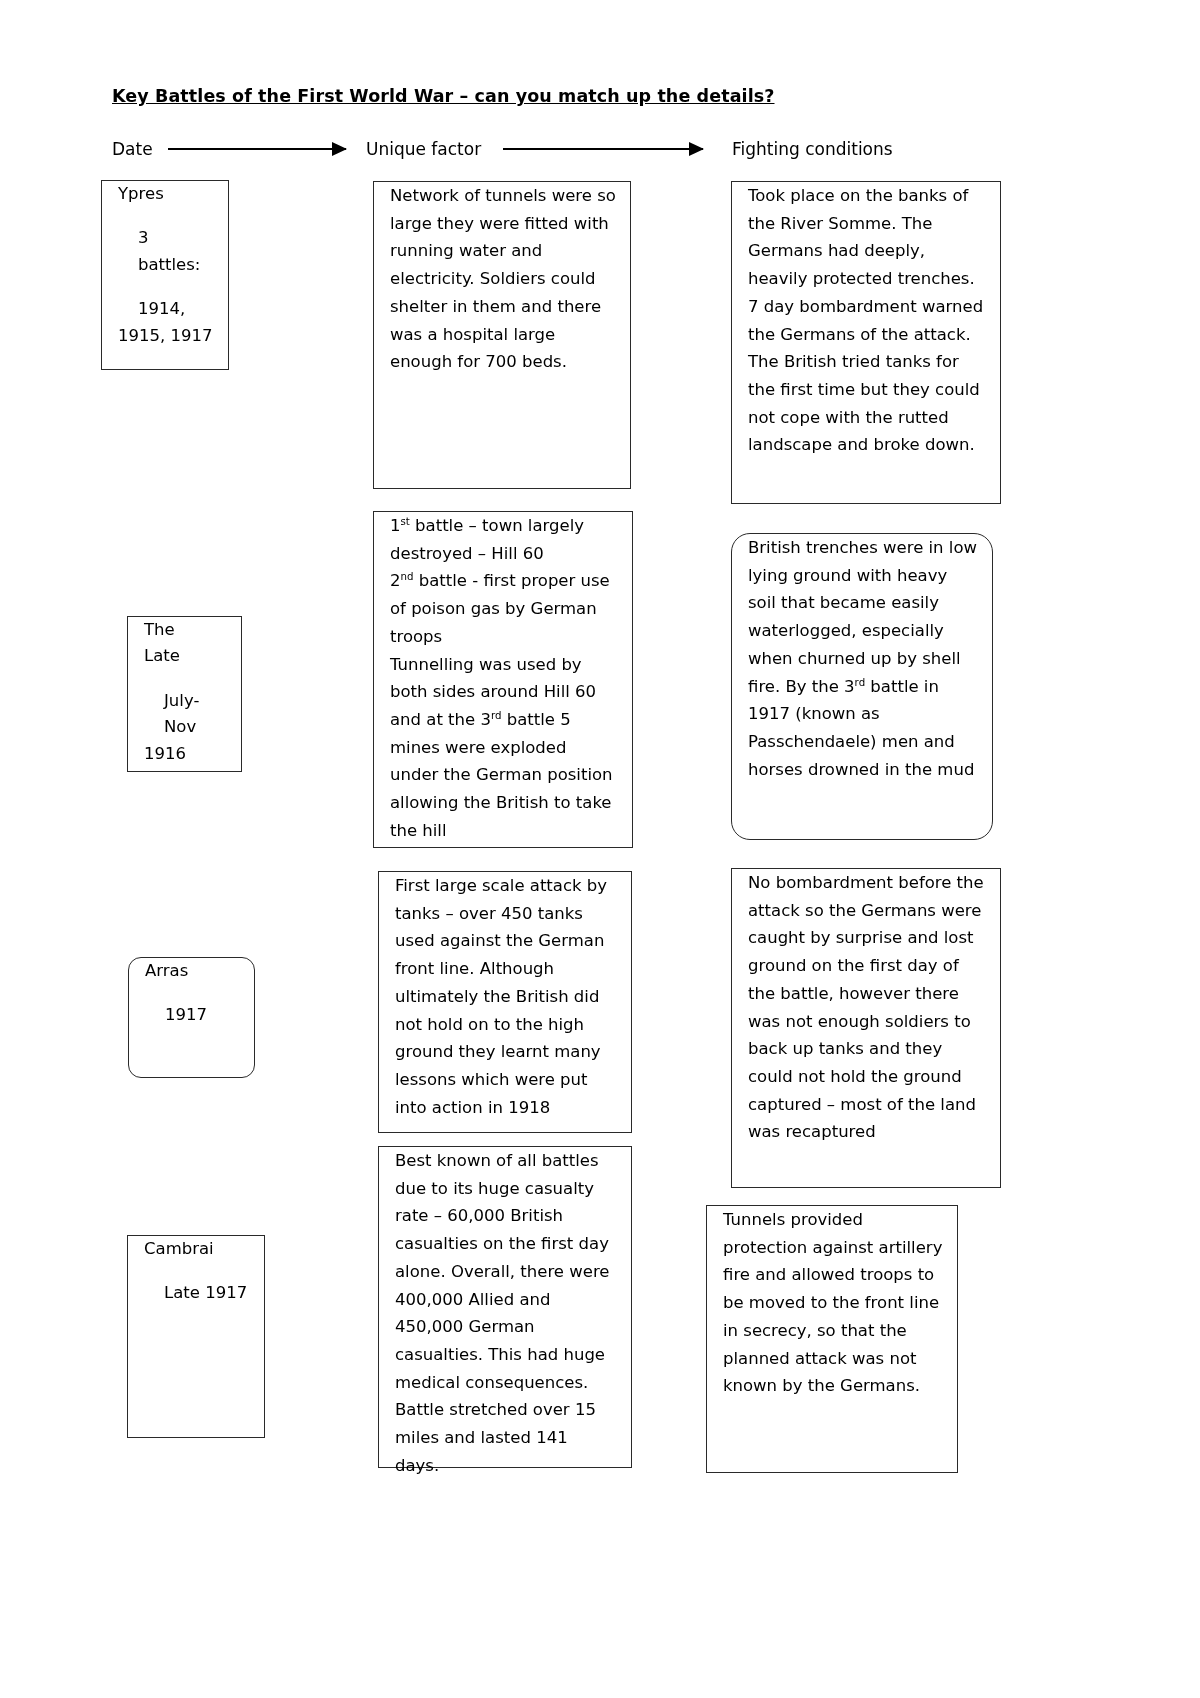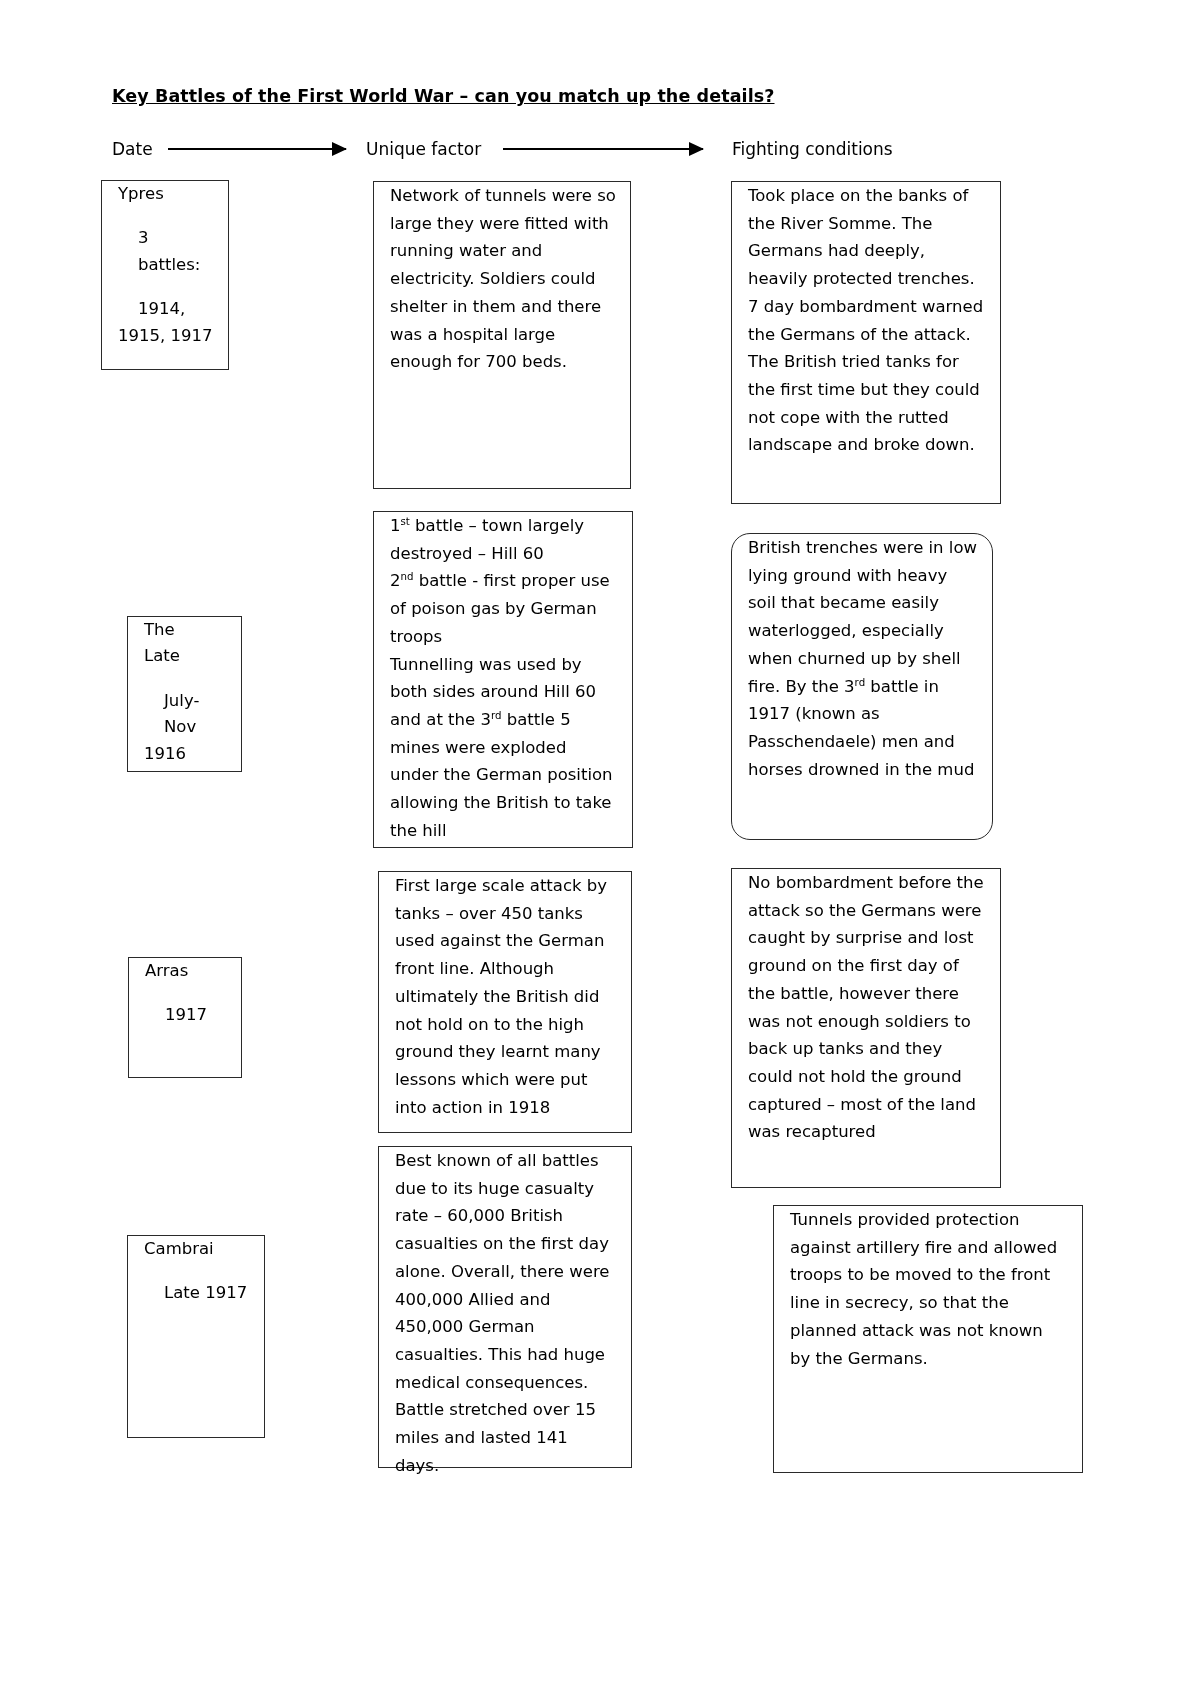--- a/index.html
+++ b/index.html
@@ -95,34 +95,34 @@
   sup {
     font-size: 0.62em;
     vertical-align: super;
     line-height: 0;
   }
 
   
   .date-box { font-size: 16.5px; line-height: 1.6; }
   #box-date-ypres   { left: 101px; top: 180px;  width: 128px; height: 190px; }
   #box-date-somme   { left: 127px; top: 616px;  width: 115px; height: 156px; }
-  #box-date-arras   { left: 128px; top: 957px;  width: 114px; height: 121px; }
+  #box-date-arras   { left: 128px; top: 957px;  width: 127px; height: 121px; border-radius: 13px; }
   #box-date-cambrai { left: 127px; top: 1235px; width: 138px; height: 203px; }
 
   
   #box-uf-1 { left: 373px; top: 181px;  width: 258px; height: 308px; }
   #box-uf-2 { left: 373px; top: 511px;  width: 260px; height: 337px; }
   #box-uf-3 { left: 378px; top: 871px;  width: 254px; height: 262px; }
   #box-uf-4 { left: 378px; top: 1146px; width: 254px; height: 322px; }
 
   
   #box-fc-1 { left: 731px; top: 181px;  width: 270px; height: 323px; }
   #box-fc-2 { left: 731px; top: 533px;  width: 262px; height: 307px; border-radius: 19px; }
   #box-fc-3 { left: 731px; top: 868px;  width: 270px; height: 320px; }
-  #box-fc-4 { left: 773px; top: 1205px; width: 310px; height: 268px; }
+  #box-fc-4 { left: 706px; top: 1205px; width: 252px; height: 268px; }
 </style>
 </head>
 <body>
 
 <div class="page">
 
   <div class="doc-title">Key Battles of the First World War – can you match up the details?</div>
 
   <div class="col-header hdr-date">Date</div>
 

